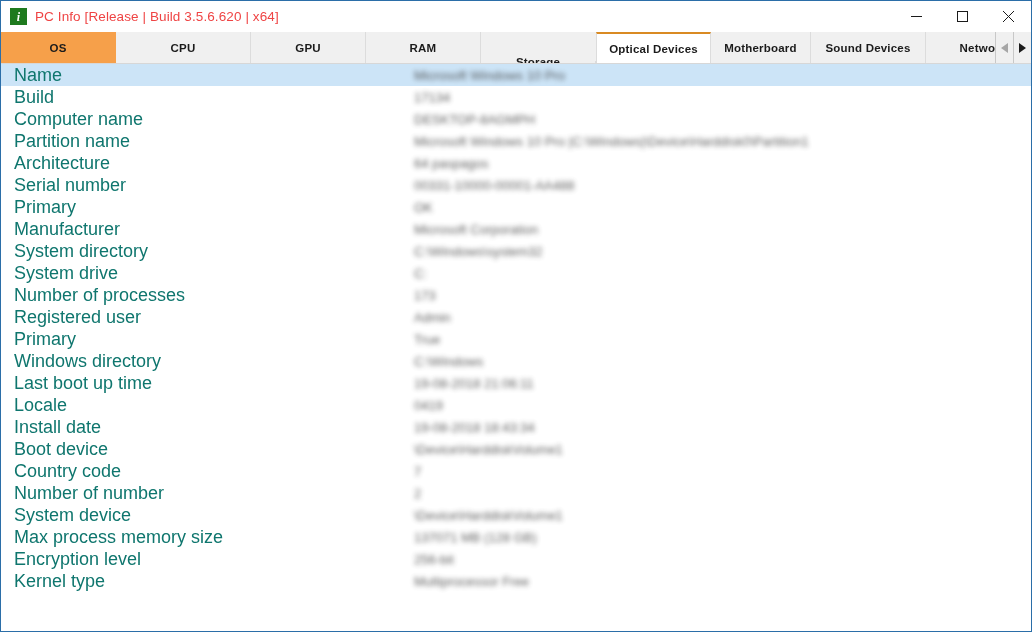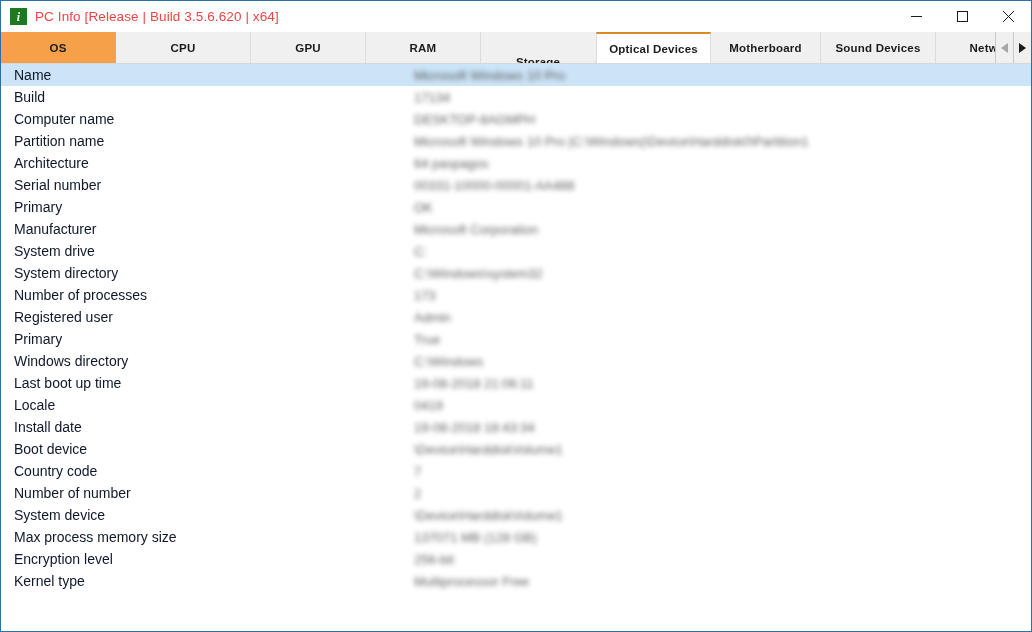--- a/index.html
+++ b/index.html
@@ -155,22 +155,22 @@
     height: 22px;
     display: flex;
     align-items: center;
     box-sizing: border-box;
   }
   .row.selected { background: #cce4f7; }
   .cell-key {
     width: 413px;
     padding-left: 13px;
     box-sizing: border-box;
-    font-size: 14px;
-    color: #0f172a;
+    font-size: 18px;
+    color: #0f766e;
     white-space: nowrap;
     overflow: hidden;
   }
   .cell-val {
     flex: 1;
     font-size: 13px;
     color: #3c3c3c;
     white-space: nowrap;
     overflow: hidden;
     filter: blur(2.6px);
@@ -221,21 +221,21 @@
         </div>
         <div class="tab" style="width: 115px;">
           <span>RAM</span>
         </div>
         <div class="tab" style="width: 115px; margin-top: 29px;">
           <span>Storage</span>
         </div>
         <div class="tab selected" style="width: 115px;">
           <span>Optical Devices</span>
         </div>
-        <div class="tab" style="width: 110px;">
+        <div class="tab" style="width: 100px;">
           <span>Motherboard</span>
         </div>
         <div class="tab" style="width: 115px;">
           <span>Sound Devices</span>
         </div>
         <div class="tab" style="width: 115px;">
           <span>Network</span>
         </div>
       </div>
     <div class="tab-scrollers">
@@ -276,28 +276,28 @@
         </div>
         <div class="row">
           <div class="cell-key">Primary</div>
           <div class="cell-val">OK</div>
         </div>
         <div class="row">
           <div class="cell-key">Manufacturer</div>
           <div class="cell-val">Microsoft Corporation</div>
         </div>
         <div class="row">
+          <div class="cell-key">System directory</div>
+          <div class="cell-val">C:\Windows\system32</div>
+        </div>
+        <div class="row">
           <div class="cell-key">System drive</div>
           <div class="cell-val">C:</div>
         </div>
         <div class="row">
-          <div class="cell-key">System directory</div>
-          <div class="cell-val">C:\Windows\system32</div>
-        </div>
-        <div class="row">
           <div class="cell-key">Number of processes</div>
           <div class="cell-val">173</div>
         </div>
         <div class="row">
           <div class="cell-key">Registered user</div>
           <div class="cell-val">Admin</div>
         </div>
         <div class="row">
           <div class="cell-key">Primary</div>
           <div class="cell-val">True</div>

